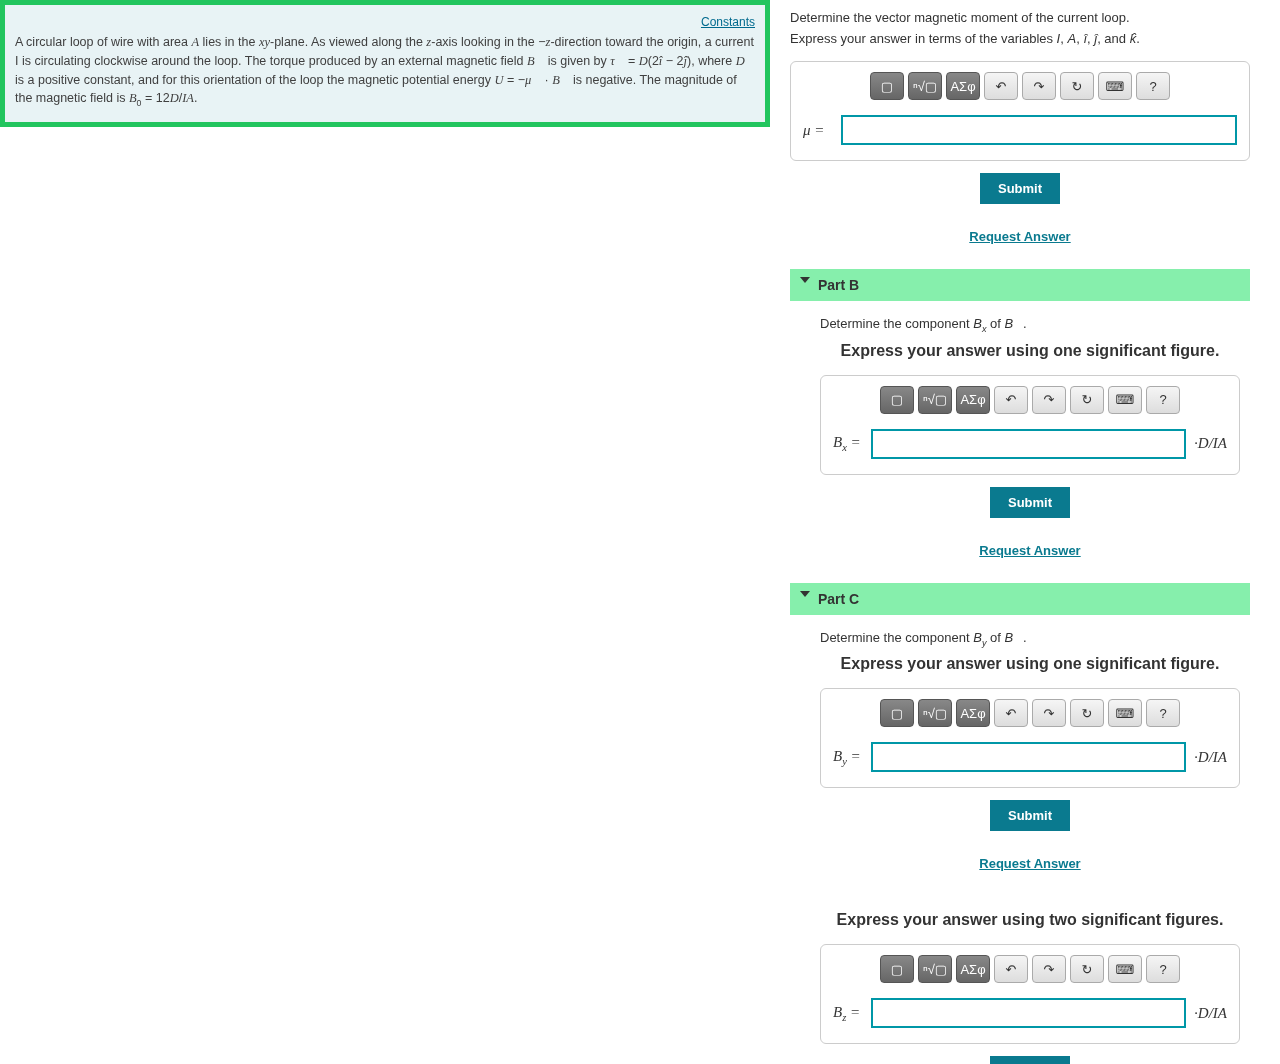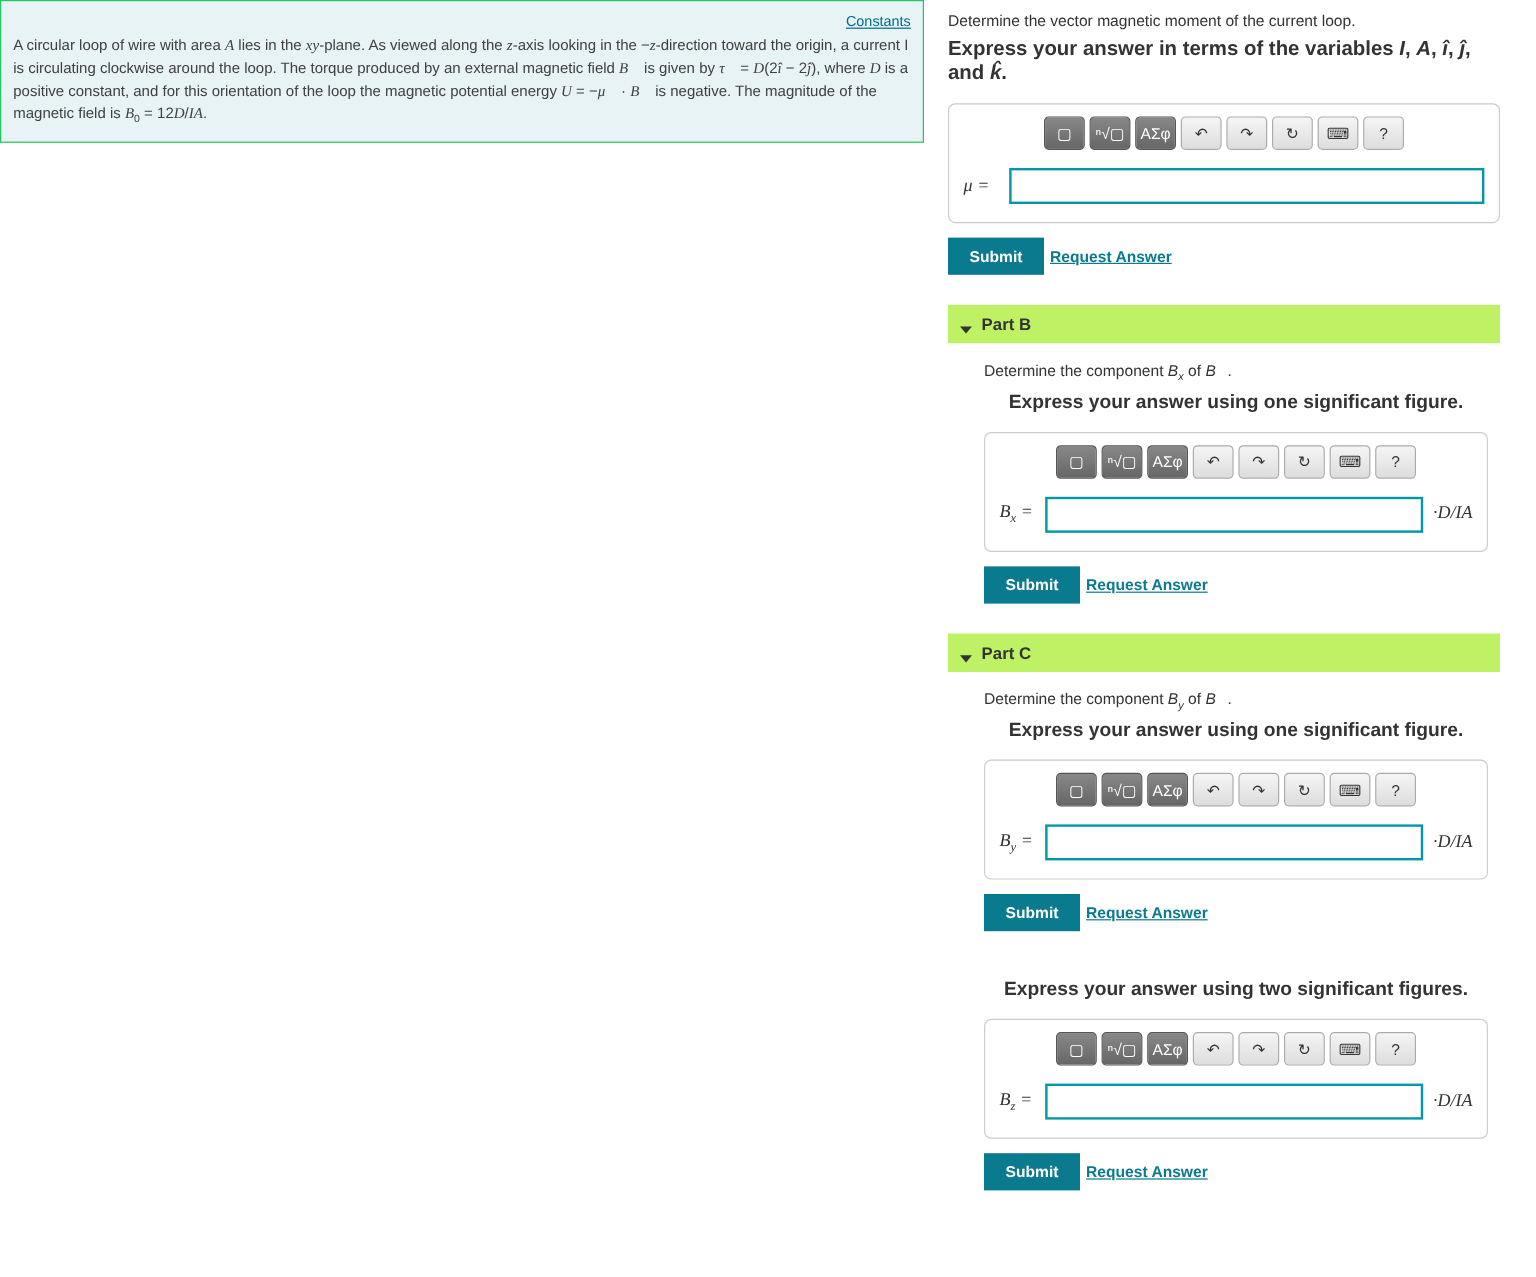--- a/index.html
+++ b/index.html
@@ -14,47 +14,47 @@
 .left-col {
   width: 770px;
   flex-shrink: 0;
 }
 .right-col {
   flex: 1;
   padding: 10px 30px 20px 20px;
 }
 .problem-box {
   background: #e8f3f5;
-  border: 1px solid #22c55e;
+  border: 5px solid #22c55e;
   padding: 8px 10px 12px 10px;
   line-height: 1.5;
 }
 .constants-link {
   text-align: right;
   font-size: 12px;
 }
 .constants-link a {
   color: #006a8e;
   text-decoration: underline;
 }
 .problem-text {
   font-size: 12.5px;
   color: #404040;
   margin-top: 2px;
 }
 .problem-text i { font-style: italic; font-family: 'Times New Roman', serif; }
 
 .part-section { margin-bottom: 25px; }
 .part-header {
-  background: #bef264;
+  background: #86efac;
   padding: 8px 10px;
   font-weight: bold;
   font-size: 14px;
   display: flex;
-  align-items: flex-end;
+  align-items: flex-start;
   gap: 8px;
   cursor: pointer;
 }
 .caret {
   width: 0; height: 0;
   border-left: 5px solid transparent;
   border-right: 5px solid transparent;
   border-top: 6px solid #333;
 }
 .part-body { padding: 15px 10px 0 30px; }
@@ -97,34 +97,34 @@
 }
 .var-label { font-style: italic; font-family: 'Times New Roman', serif; font-size: 15px; min-width: 30px; }
 .answer-input {
   flex: 1;
   height: 30px;
   border: 2px solid #0097a7;
   padding: 4px 6px;
   font-size: 14px;
 }
 .unit-label { font-style: italic; font-family: 'Times New Roman', serif; font-size: 15px; white-space: nowrap; }
-.actions { margin-top: 12px; display: flex; align-items: center; gap: 5px; }
+.actions { margin-top: 12px; display: flex; align-items: center; gap: 25px; flex-direction: column; }
 .submit-btn {
   background: #0a7a8f;
   color: #fff;
   border: none;
   padding: 8px 18px;
   font-size: 13px;
   font-weight: bold;
   cursor: pointer;
 }
 .request-link { color: #0a7a8f; font-weight: bold; text-decoration: underline; font-size: 13px; cursor: pointer; text-align: right; }
 
 .top-prompt { margin-bottom: 6px; font-size: 13px; }
-.top-instruction { font-weight: bold; font-size: 17px; margin-bottom: 15px; }
+.top-instruction { font-weight: normal; font-size: 13px; margin-bottom: 15px; }
 
 sub { font-size: 0.7em; }
 </style>
 </head>
 <body>
 
 <div class="left-col">
   <div class="problem-box">
     <div class="constants-link">
       <a href="#">Constants</a>

